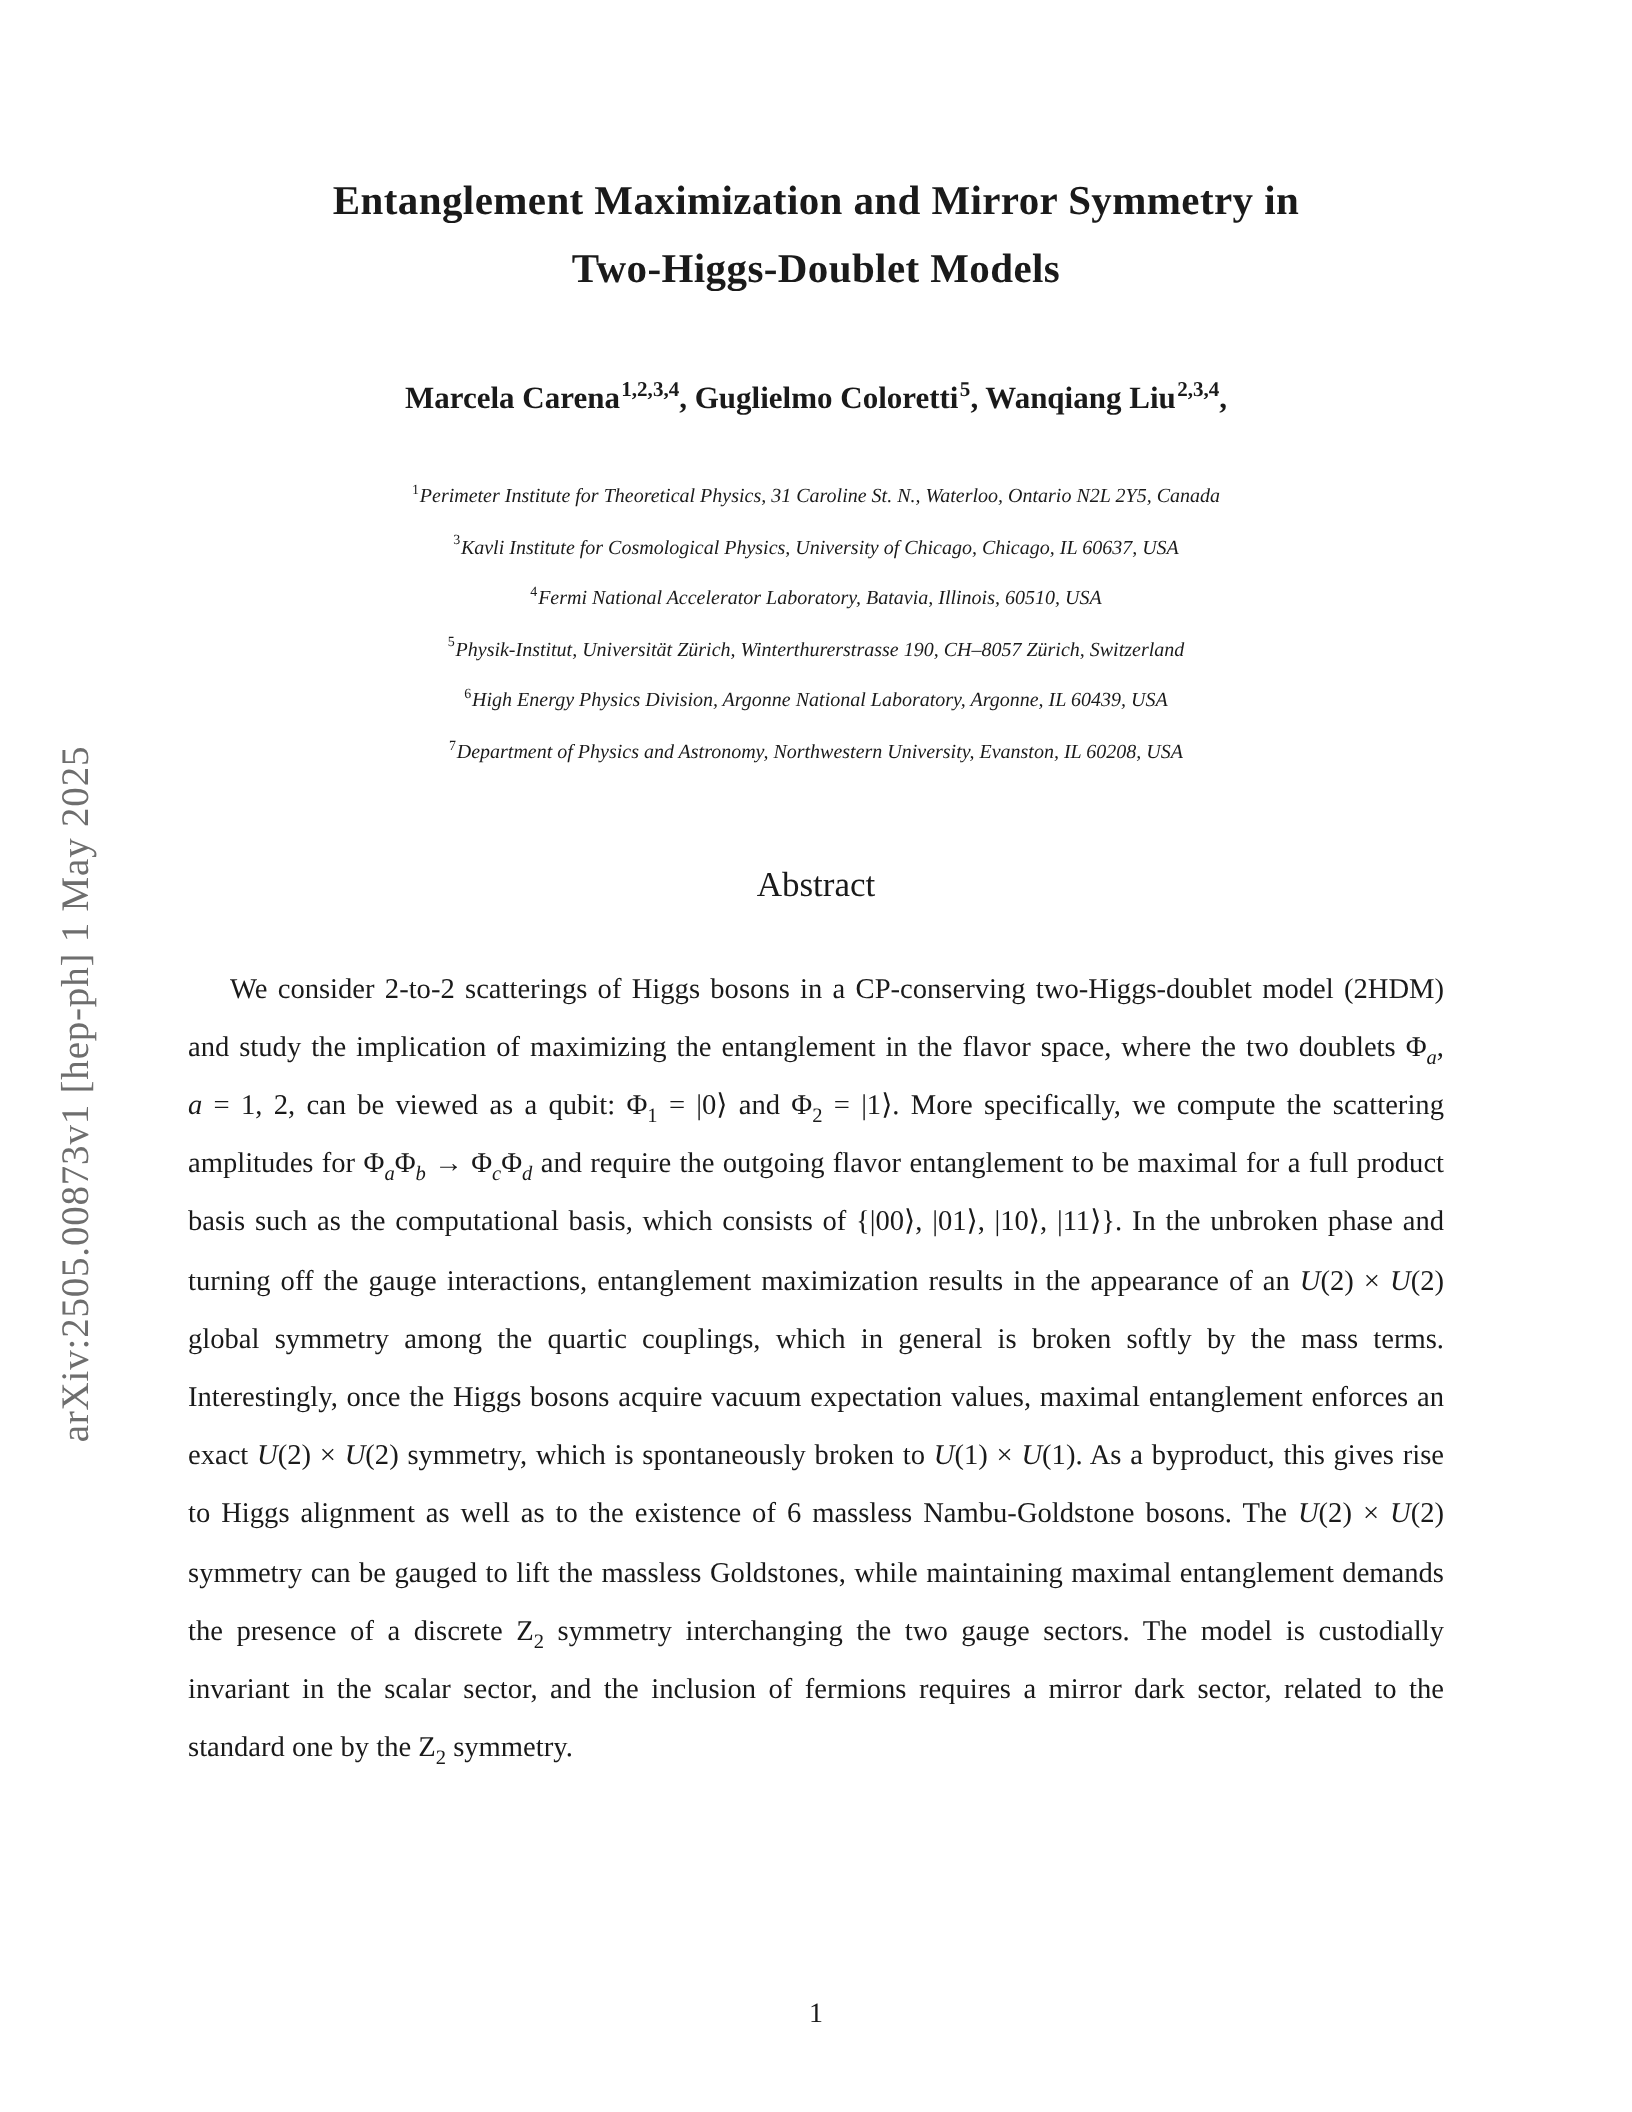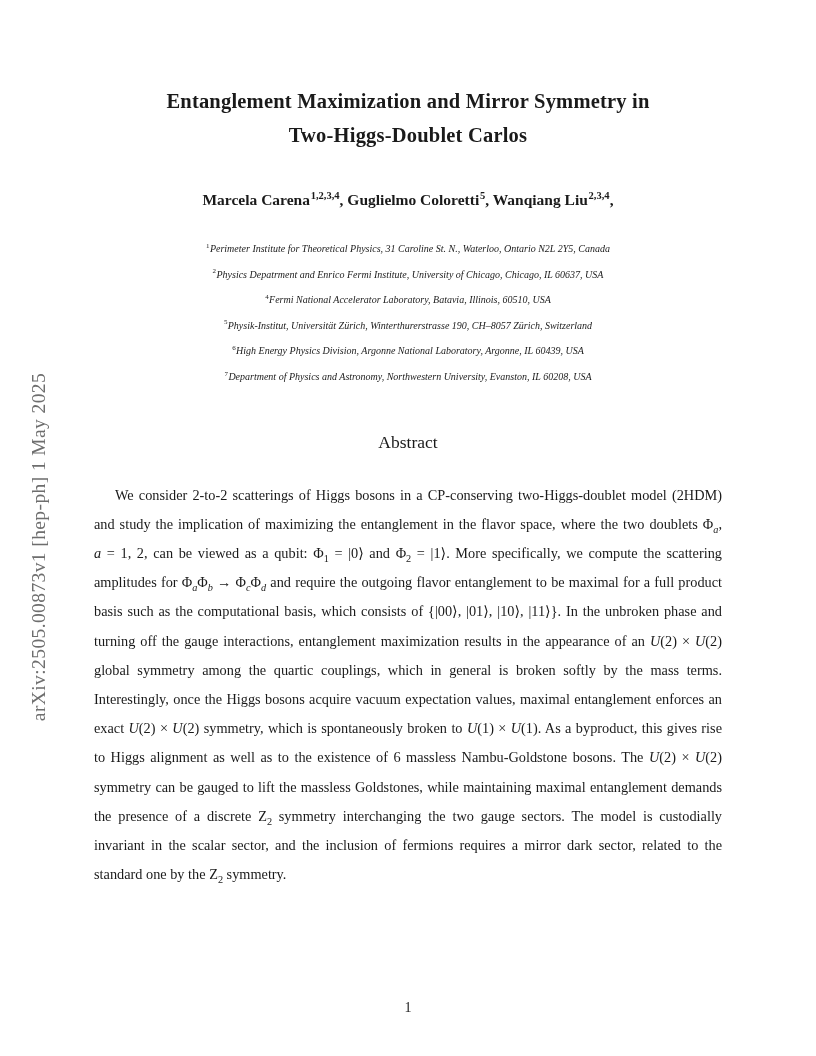--- a/index.html
+++ b/index.html
@@ -154,32 +154,32 @@
 
 <div id="arxiv-stamp">
   <span class="stamp-text">arXiv:2505.00873v1  [hep-ph]  1 May 2025</span>
 </div>
 
 <div id="page">
   <div class="content">
 
     <div id="title-block">
       <div class="title-line">Entanglement Maximization and Mirror Symmetry in</div>
-      <div class="title-line">Two-Higgs-Doublet Carlos</div>
+      <div class="title-line">Two-Higgs-Doublet Models</div>
     </div>
 
     <div id="authors-block">
       <div class="author-line">
         <span class="nb"><span>Marcela Carena</span><sup class="aff">1,2,3,4</sup></span><span>, </span><span class="nb"><span>Guglielmo Coloretti</span><sup class="aff">5</sup></span><span>, </span><span class="nb"><span>Wanqiang Liu</span><sup class="aff">2,3,4</sup></span><span>,</span>
       </div>
     </div>
 
     <div id="affiliations-block">
       <div class="affiliation-line"><sup>1</sup><span>Perimeter Institute for Theoretical Physics, 31 Caroline St. N., Waterloo, Ontario N2L 2Y5, Canada</span></div>
-      <div class="affiliation-line"><sup>2</sup><span>Physics Depatrment and Enrico Fermi Institute, University of Chicago, Chicago, IL 60637, USA</span></div>
+      <div class="affiliation-line"><sup>3</sup><span>Kavli Institute for Cosmological Physics, University of Chicago, Chicago, IL 60637, USA</span></div>
       <div class="affiliation-line"><sup>4</sup><span>Fermi National Accelerator Laboratory, Batavia, Illinois, 60510, USA</span></div>
       <div class="affiliation-line"><sup>5</sup><span>Physik-Institut, Universität Zürich, Winterthurerstrasse 190, CH–8057 Zürich, Switzerland</span></div>
       <div class="affiliation-line"><sup>6</sup><span>High Energy Physics Division, Argonne National Laboratory, Argonne, IL 60439, USA</span></div>
       <div class="affiliation-line"><sup>7</sup><span>Department of Physics and Astronomy, Northwestern University, Evanston, IL 60208, USA</span></div>
     </div>
 
     <div id="abstract-block">
       <div id="abstract-heading">Abstract</div>
       <div id="abstract-body">We consider 2-to-2 scatterings of Higgs bosons in a CP-conserving two-Higgs-doublet model (2HDM) and study the implication of maximizing the entanglement in the flavor space, where the two doublets <span class="nb"><span class="mup">Φ</span><span class="msup-i">a</span></span>, <span class="mi">a</span>&nbsp;=&nbsp;1,&nbsp;2, can be viewed as a qubit: <span class="nb"><span class="mup">Φ</span><span class="msub">1</span></span> = <span class="nb">|0⟩</span> and <span class="nb"><span class="mup">Φ</span><span class="msub">2</span></span> = <span class="nb">|1⟩</span>. More specifically, we compute the scattering amplitudes for <span class="nb"><span class="mup">Φ</span><span class="msup-i">a</span></span><span class="nb"><span class="mup">Φ</span><span class="msup-i">b</span></span> <span class="nb">→</span> <span class="nb"><span class="mup">Φ</span><span class="msup-i">c</span></span><span class="nb"><span class="mup">Φ</span><span class="msup-i">d</span></span> and require the outgoing flavor entanglement to be maximal for a full product basis such as the computational basis, which consists of {<span class="nb">|00⟩</span>, <span class="nb">|01⟩</span>, <span class="nb">|10⟩</span>, <span class="nb">|11⟩</span>}. In the unbroken phase and turning off the gauge interactions, entanglement maximization results in the appearance of an <span class="nb"><span class="mi">U</span>(2) × <span class="mi">U</span>(2)</span> global symmetry among the quartic couplings, which in general is broken softly by the mass terms. Interestingly, once the Higgs bosons acquire vacuum expectation values, maximal entanglement enforces an exact <span class="nb"><span class="mi">U</span>(2) × <span class="mi">U</span>(2)</span> symmetry, which is spontaneously broken to <span class="nb"><span class="mi">U</span>(1) × <span class="mi">U</span>(1)</span>. As a byproduct, this gives rise to Higgs alignment as well as to the existence of 6 massless Nambu-Goldstone bosons. The <span class="nb"><span class="mi">U</span>(2) × <span class="mi">U</span>(2)</span> symmetry can be gauged to lift the massless Goldstones, while maintaining maximal entanglement demands the presence of a discrete <span class="nb">Z<span class="msub">2</span></span> symmetry interchanging the two gauge sectors. The model is custodially invariant in the scalar sector, and the inclusion of fermions requires a mirror dark sector, related to the standard one by the <span class="nb">Z<span class="msub">2</span></span> symmetry.</div>
     </div>

